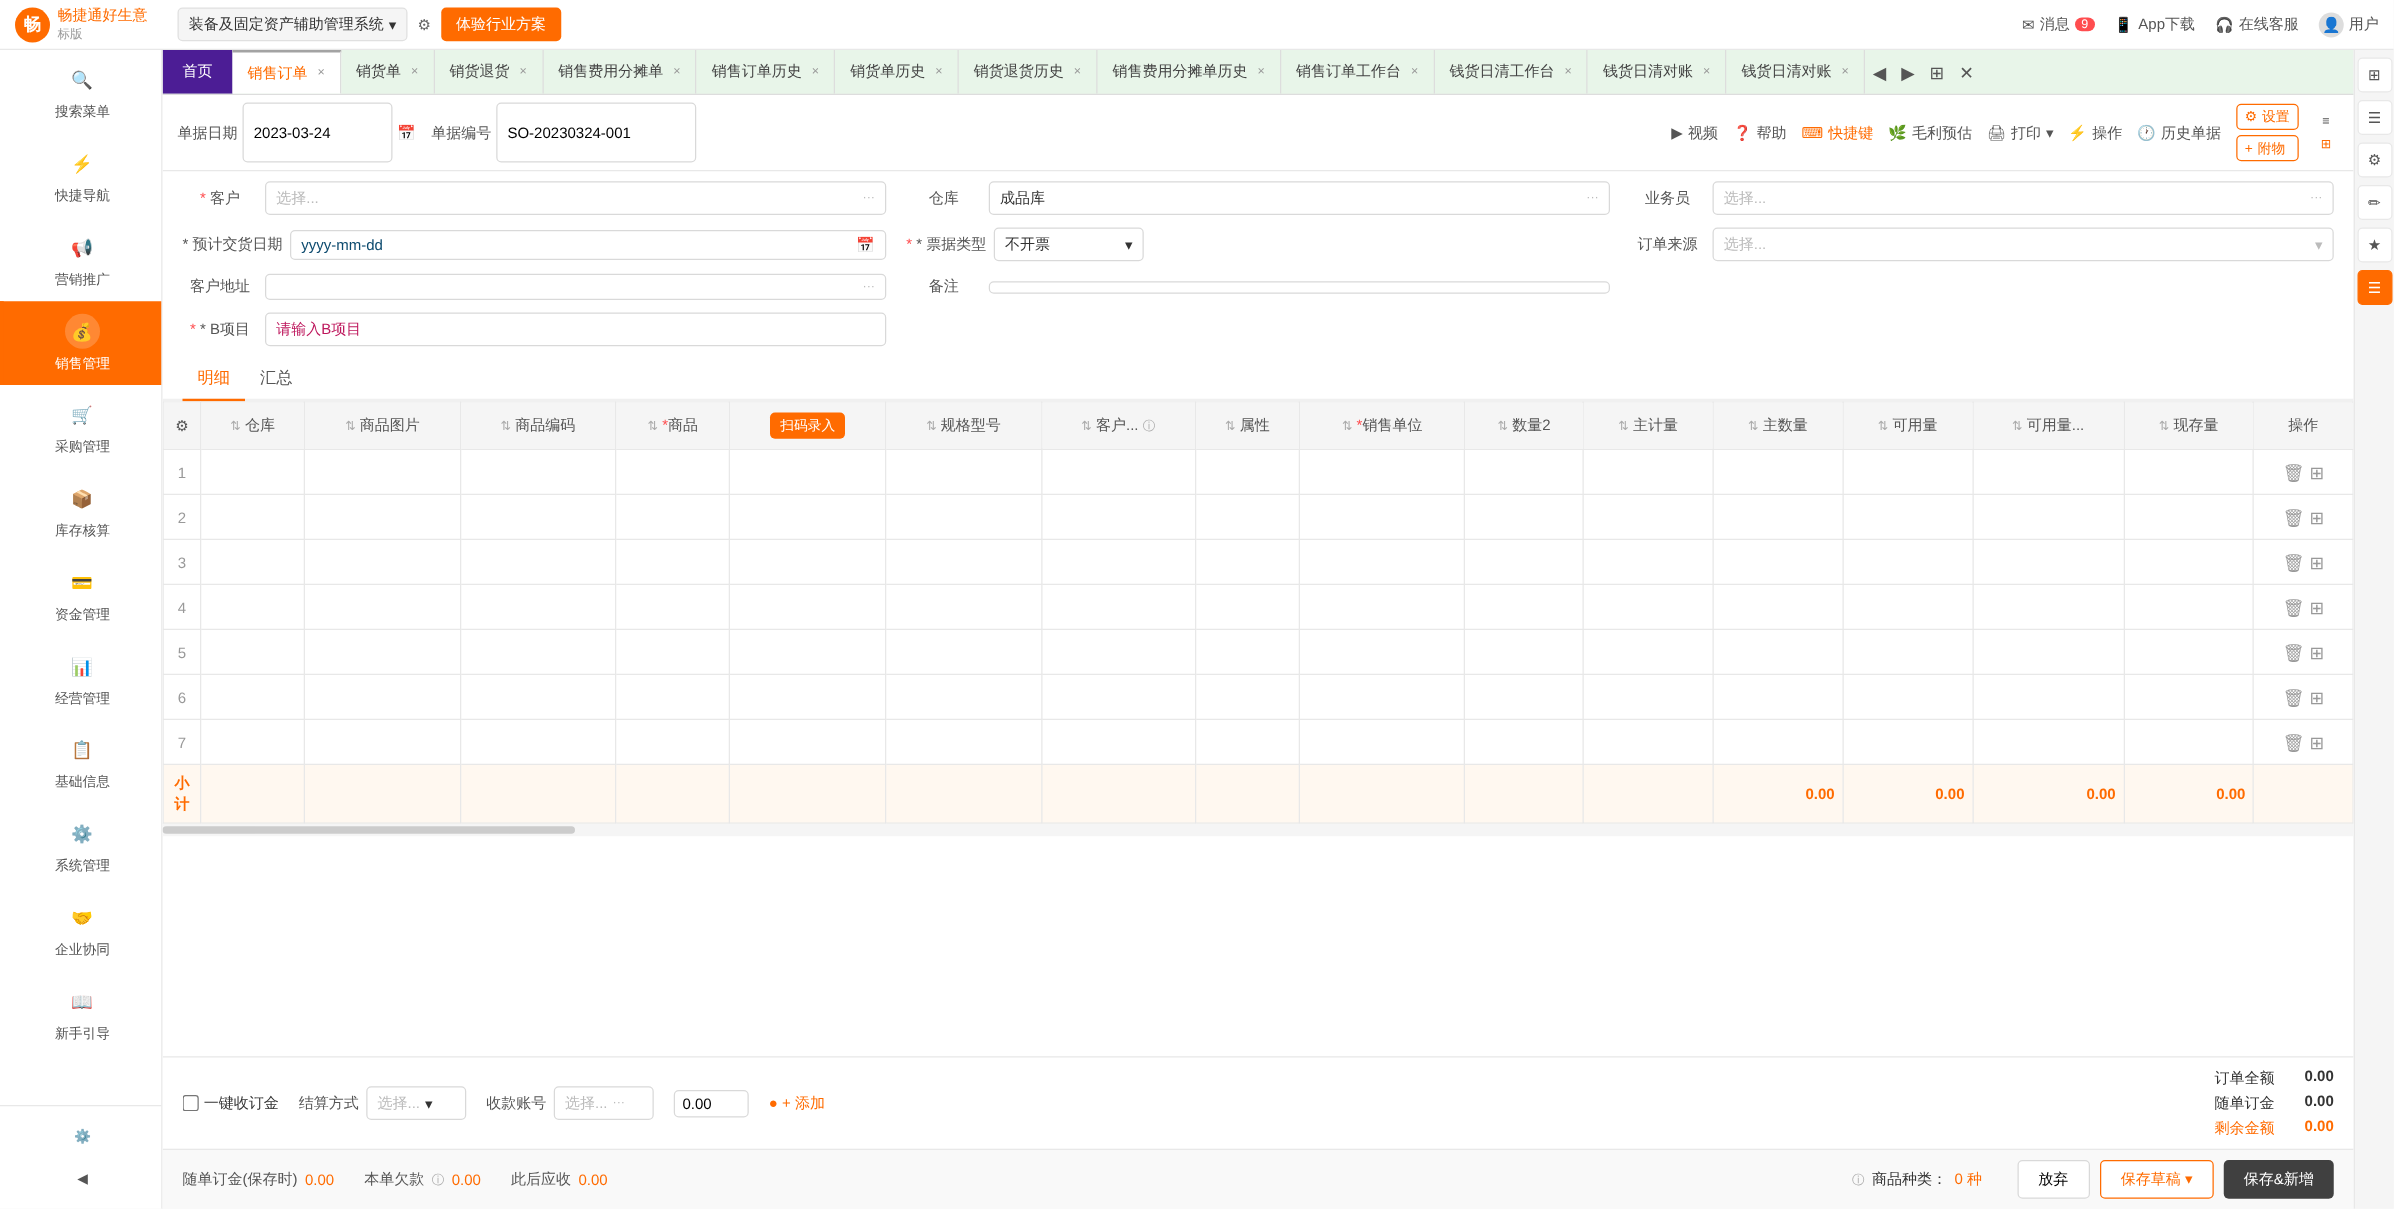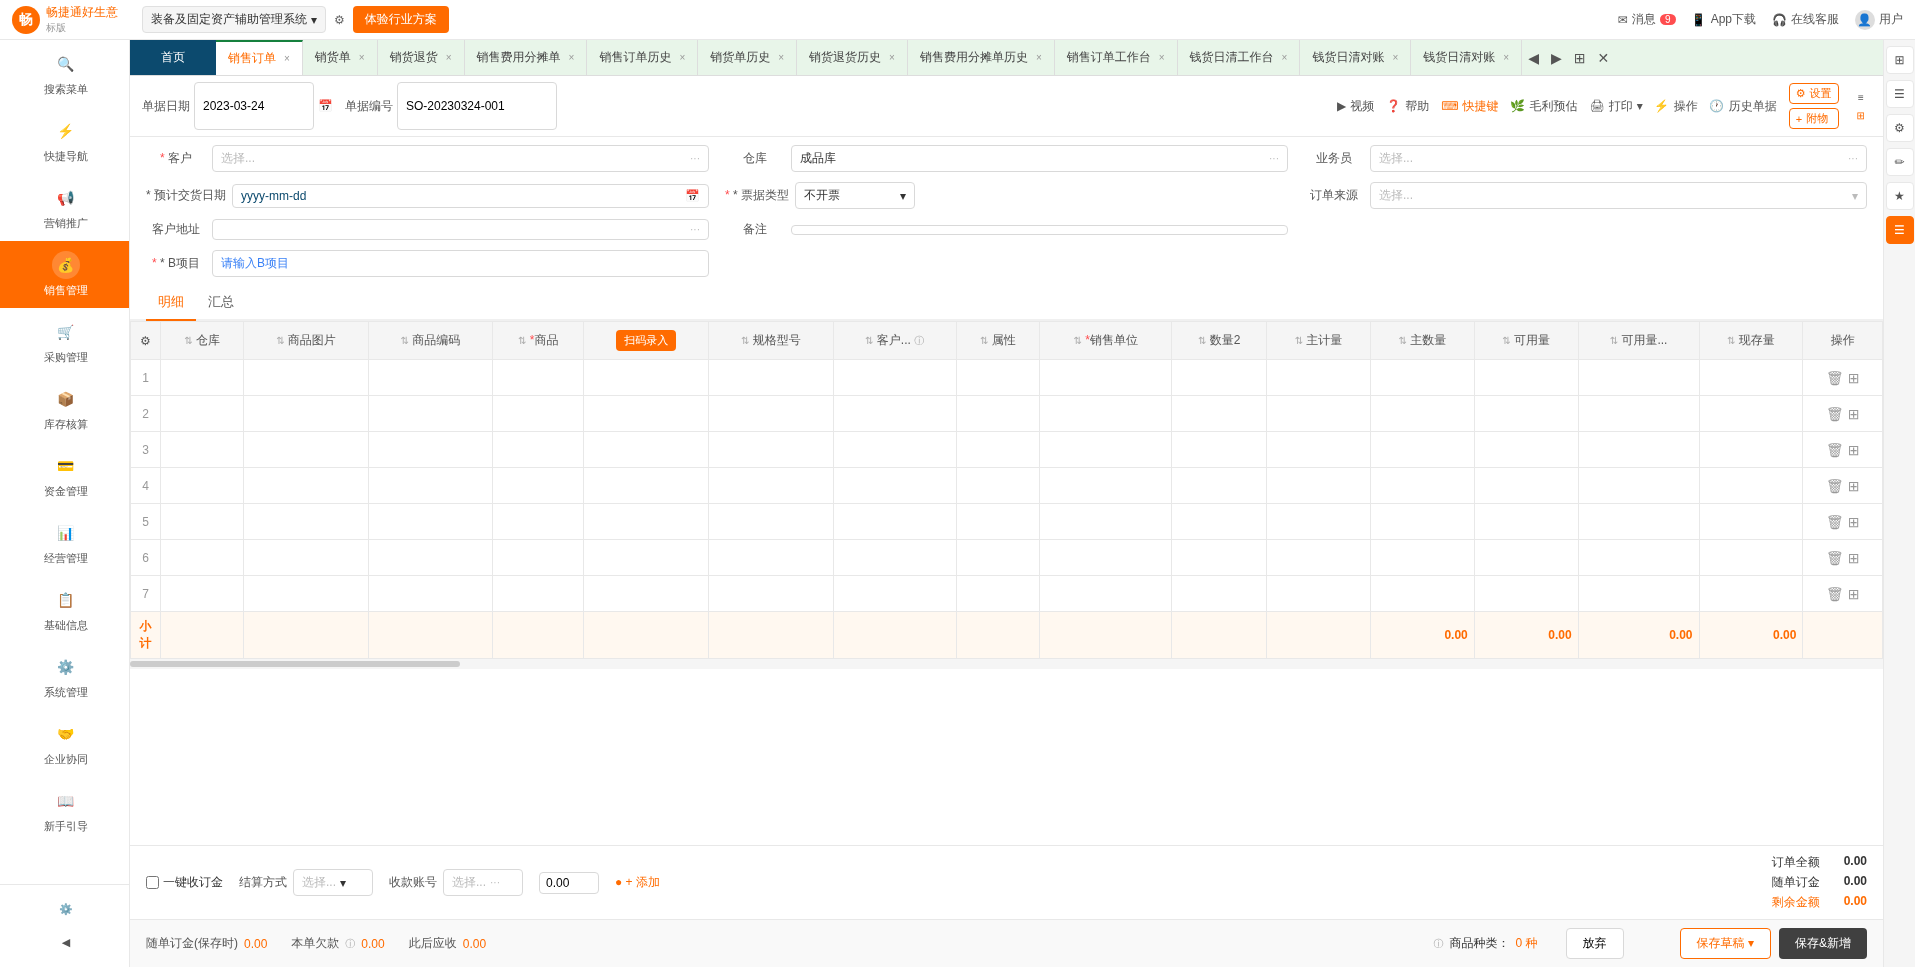--- a/index.html
+++ b/index.html
@@ -136,23 +136,23 @@
     .tab-bar {
       background: #e8f5e9;
       display: flex;
       align-items: center;
       height: 36px;
       border-bottom: 1px solid #ddd;
       overflow: hidden;
       flex-shrink: 0;
     }
     .tab-bar-home {
-      background: #0c4a6e;
+      background: #4c1d95;
       color: white;
-      padding: 0 31px;
+      padding: 0 16px;
       height: 100%;
       display: flex;
       align-items: center;
       font-size: 12px;
       cursor: pointer;
       flex-shrink: 0;
     }
     .tab-item {
       display: flex;
       align-items: center;
@@ -162,21 +162,21 @@
       cursor: pointer;
       color: #444;
       border-right: 1px solid #ddd;
       white-space: nowrap;
       gap: 4px;
       flex-shrink: 0;
     }
     .tab-item.active {
       background: #fff;
       color: #ff6b00;
-      border-top: 2px solid #15803d;
+      border-top: 2px solid #a3a3a3;
       align-items: center;
     }
     .tab-close {
       font-size: 10px;
       color: #999;
       margin-left: 4px;
     }
     .tab-nav-btn {
       background: none;
       border: none;
@@ -404,21 +404,20 @@
       cursor: pointer;
     }
     .btn-save-draft {
       border: 1px solid #ff6b00;
       background: #fff;
       color: #ff6b00;
       border-radius: 4px;
       padding: 6px 16px;
       font-size: 12px;
       cursor: pointer;
-      margin-left: 48px;
     }
     .btn-save-new {
       background: #404040;
       color: white;
       border: none;
       border-radius: 4px;
       padding: 6px 16px;
       font-size: 12px;
       cursor: pointer;
     }
@@ -755,21 +754,21 @@
             <div class="field-input" style="min-width:200px;">
               <span style="color:#bbb;"></span>
             </div>
           </div>
         </div>
 
         <div class="form-row">
           <div class="form-field-group">
             <label><span class="required">*</span> <span>* B项目</span></label>
             <div class="field-input" style="min-width:200px;">
-              <span style="color:#3b82f6;">请输入B项目</span>
+              <span style="color:#be185d;">请输入B项目</span>
             </div>
           </div>
         </div>
       </div>
 
       <div class="detail-tabs">
         <div class="detail-tab active">明细</div>
         <div class="detail-tab">汇总</div>
       </div>
 

